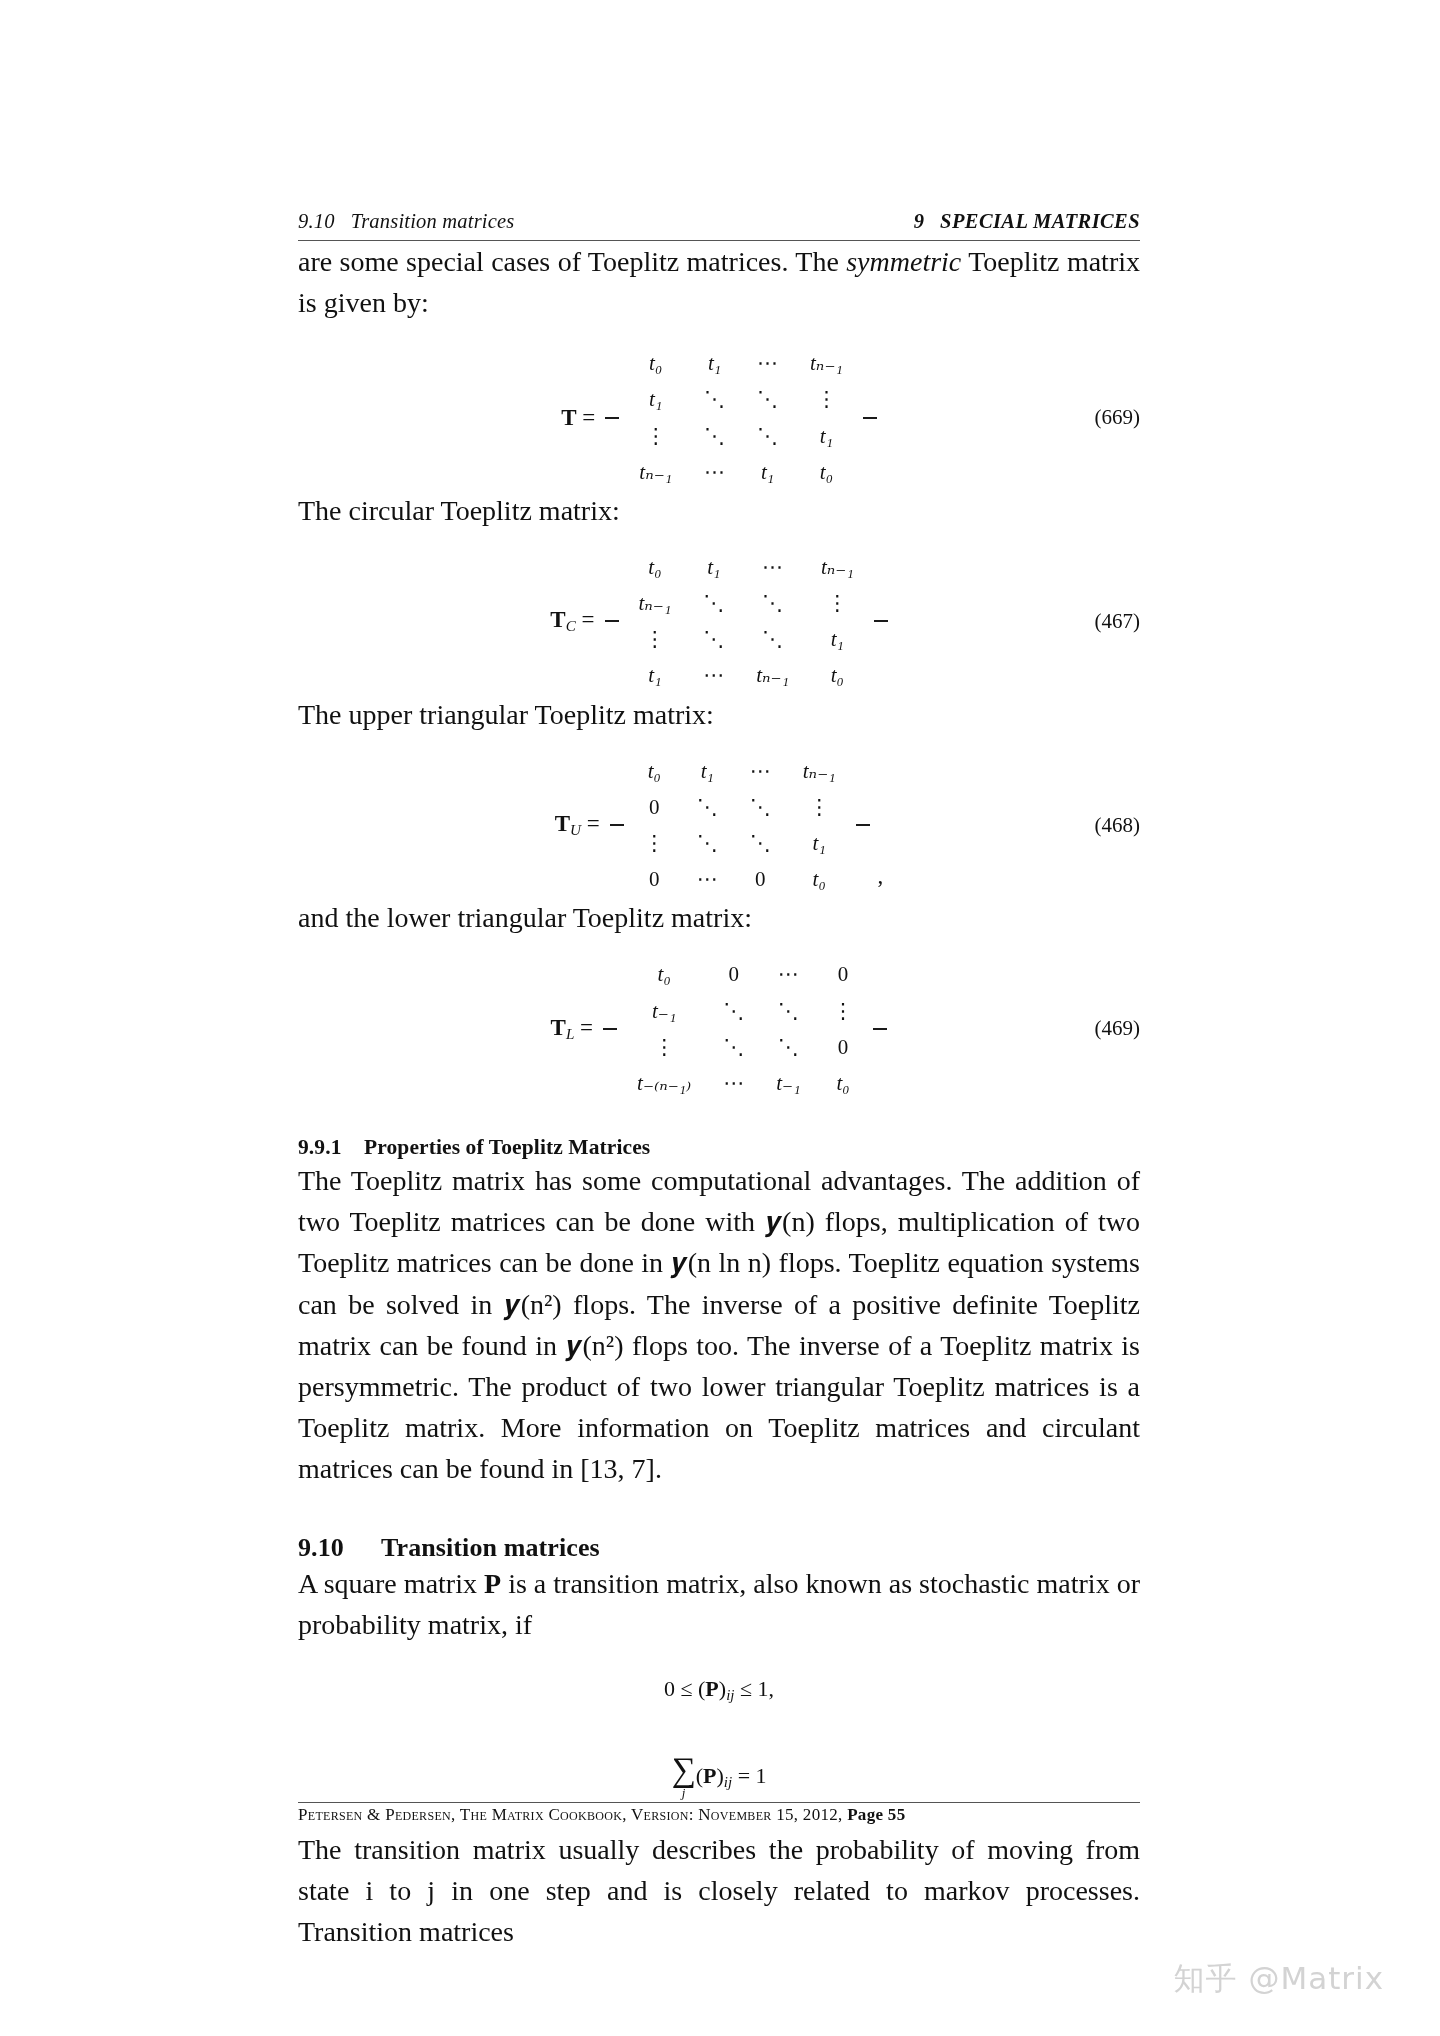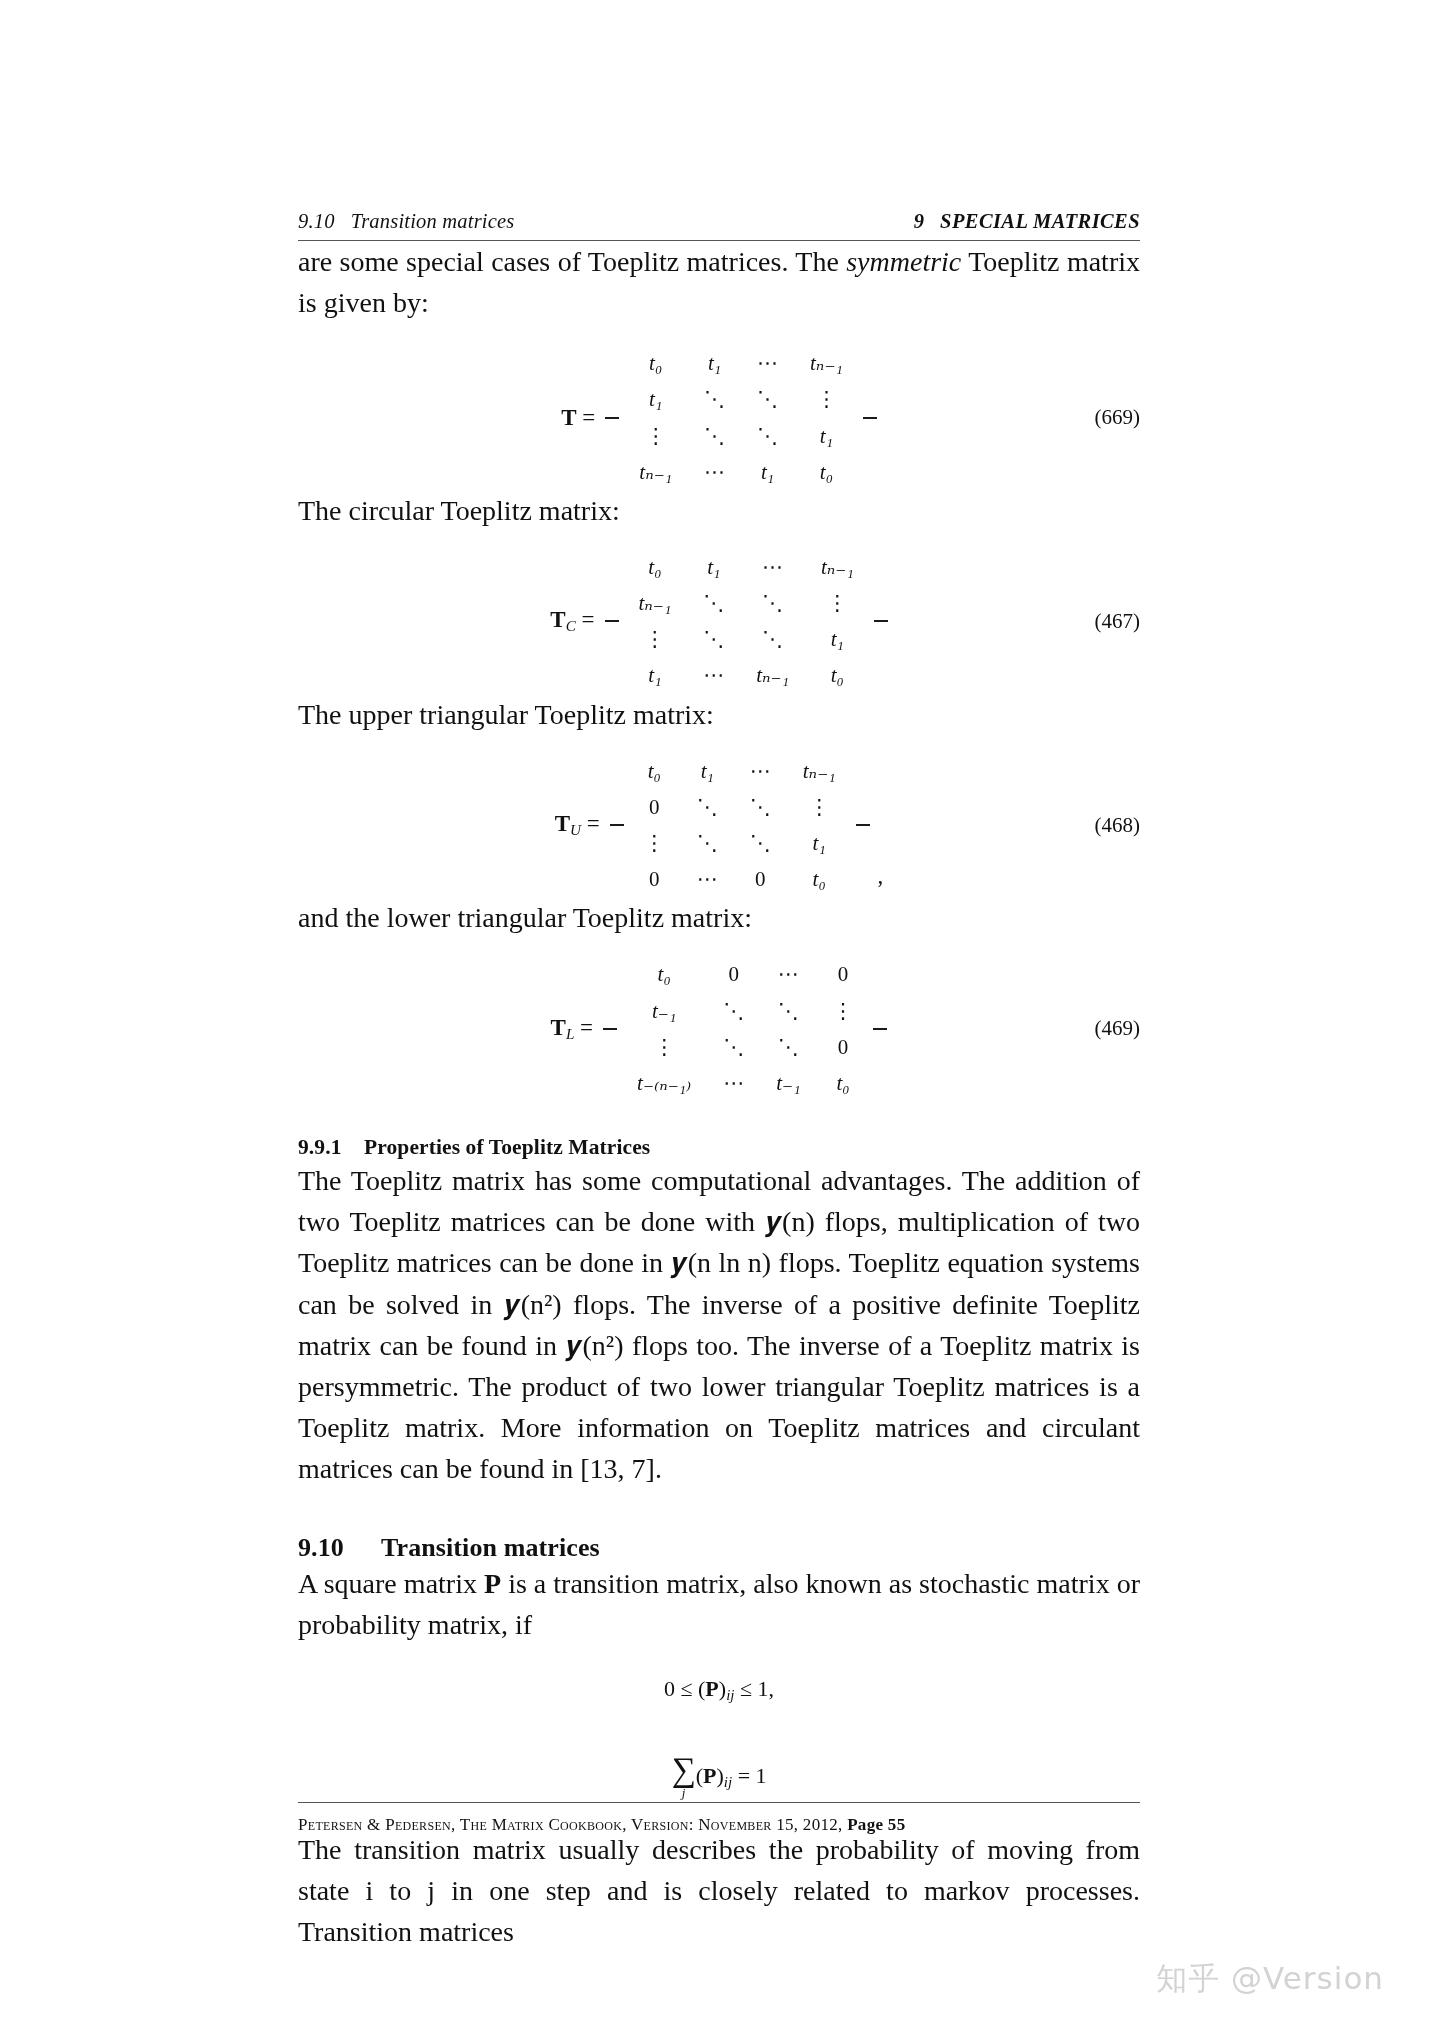--- a/index.html
+++ b/index.html
@@ -166,21 +166,21 @@
   .sumop .lim { font-size: 13px; font-style: italic; margin-top: 1px; }
   .mbf { font-weight: bold; }
 
   
   .footer {
     position: absolute;
     left: 298px;
     top: 1788px;
     width: 842px;
     border-top: 1.6px solid #555;
-    padding-top: 12px;
+    padding-top: 2px;
     font-size: 17px;
     font-variant: small-caps;
     letter-spacing: .3px;
     white-space: nowrap;
   }
   .footer .pg { font-weight: bold; font-variant: normal; }
 
   
   .watermark {
     position: absolute;
@@ -390,15 +390,15 @@
 
   </div>
 
   <div class="footer">
     <span>Petersen &amp; Pedersen,</span>
     <span>The Matrix Cookbook,</span>
     <span>Version: November 15, 2012,</span>
     <span class="pg">Page 55</span>
   </div>
 
-  <div class="watermark">知乎 @Version</div>
+  <div class="watermark">知乎 @Matrix</div>
 
 </div>
 
 </body></html>

